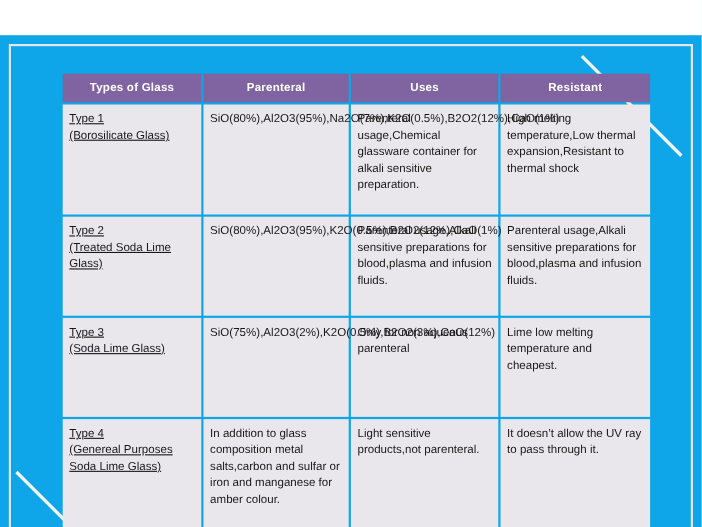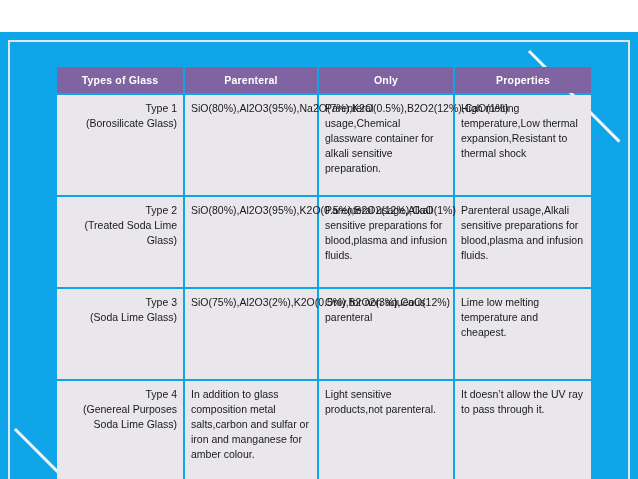--- a/index.html
+++ b/index.html
@@ -79,21 +79,22 @@
   }
   table.glass-table td {
     background: #e9e7ec;
     color: #181818;
     font-size: 10.5px;
     padding: 6px 6px 6px 6px;
     vertical-align: top;
     line-height: 1.42;
   }
   table.glass-table td.type-cell {
-    text-align: right;
+    text-align: left;
+    text-decoration: underline;
   }
   .col-type   { width: 126px; }
   .col-comp   { width: 132px; }
   .col-uses   { width: 134px; }
   .col-props  { width: 136px; }
 
   tr.r1 td { height: 88px; }
   tr.r2 td { height: 78px; }
   tr.r3 td { height: 78px; }
   tr.r4 td { height: 100px; }
@@ -112,22 +113,22 @@
       <colgroup>
         <col class="col-type">
         <col class="col-comp">
         <col class="col-uses">
         <col class="col-props">
       </colgroup>
       <thead>
         <tr>
           <th>Types of Glass</th>
           <th>Parenteral</th>
-          <th>Only</th>
-          <th>Properties</th>
+          <th>Uses</th>
+          <th>Resistant</th>
         </tr>
       </thead>
       <tbody>
         <tr class="r1">
           <td class="type-cell">Type 1<br>(Borosilicate Glass)</td>
           <td>SiO(80%),Al2O3(95%),Na2O(7%),K2O(0.5%),B2O2(12%),CaO(1%)</td>
           <td>Parenteral usage,Chemical glassware container for alkali sensitive preparation.</td>
           <td>High melting temperature,Low thermal expansion,Resistant to thermal shock</td>
         </tr>
         <tr class="r2">

